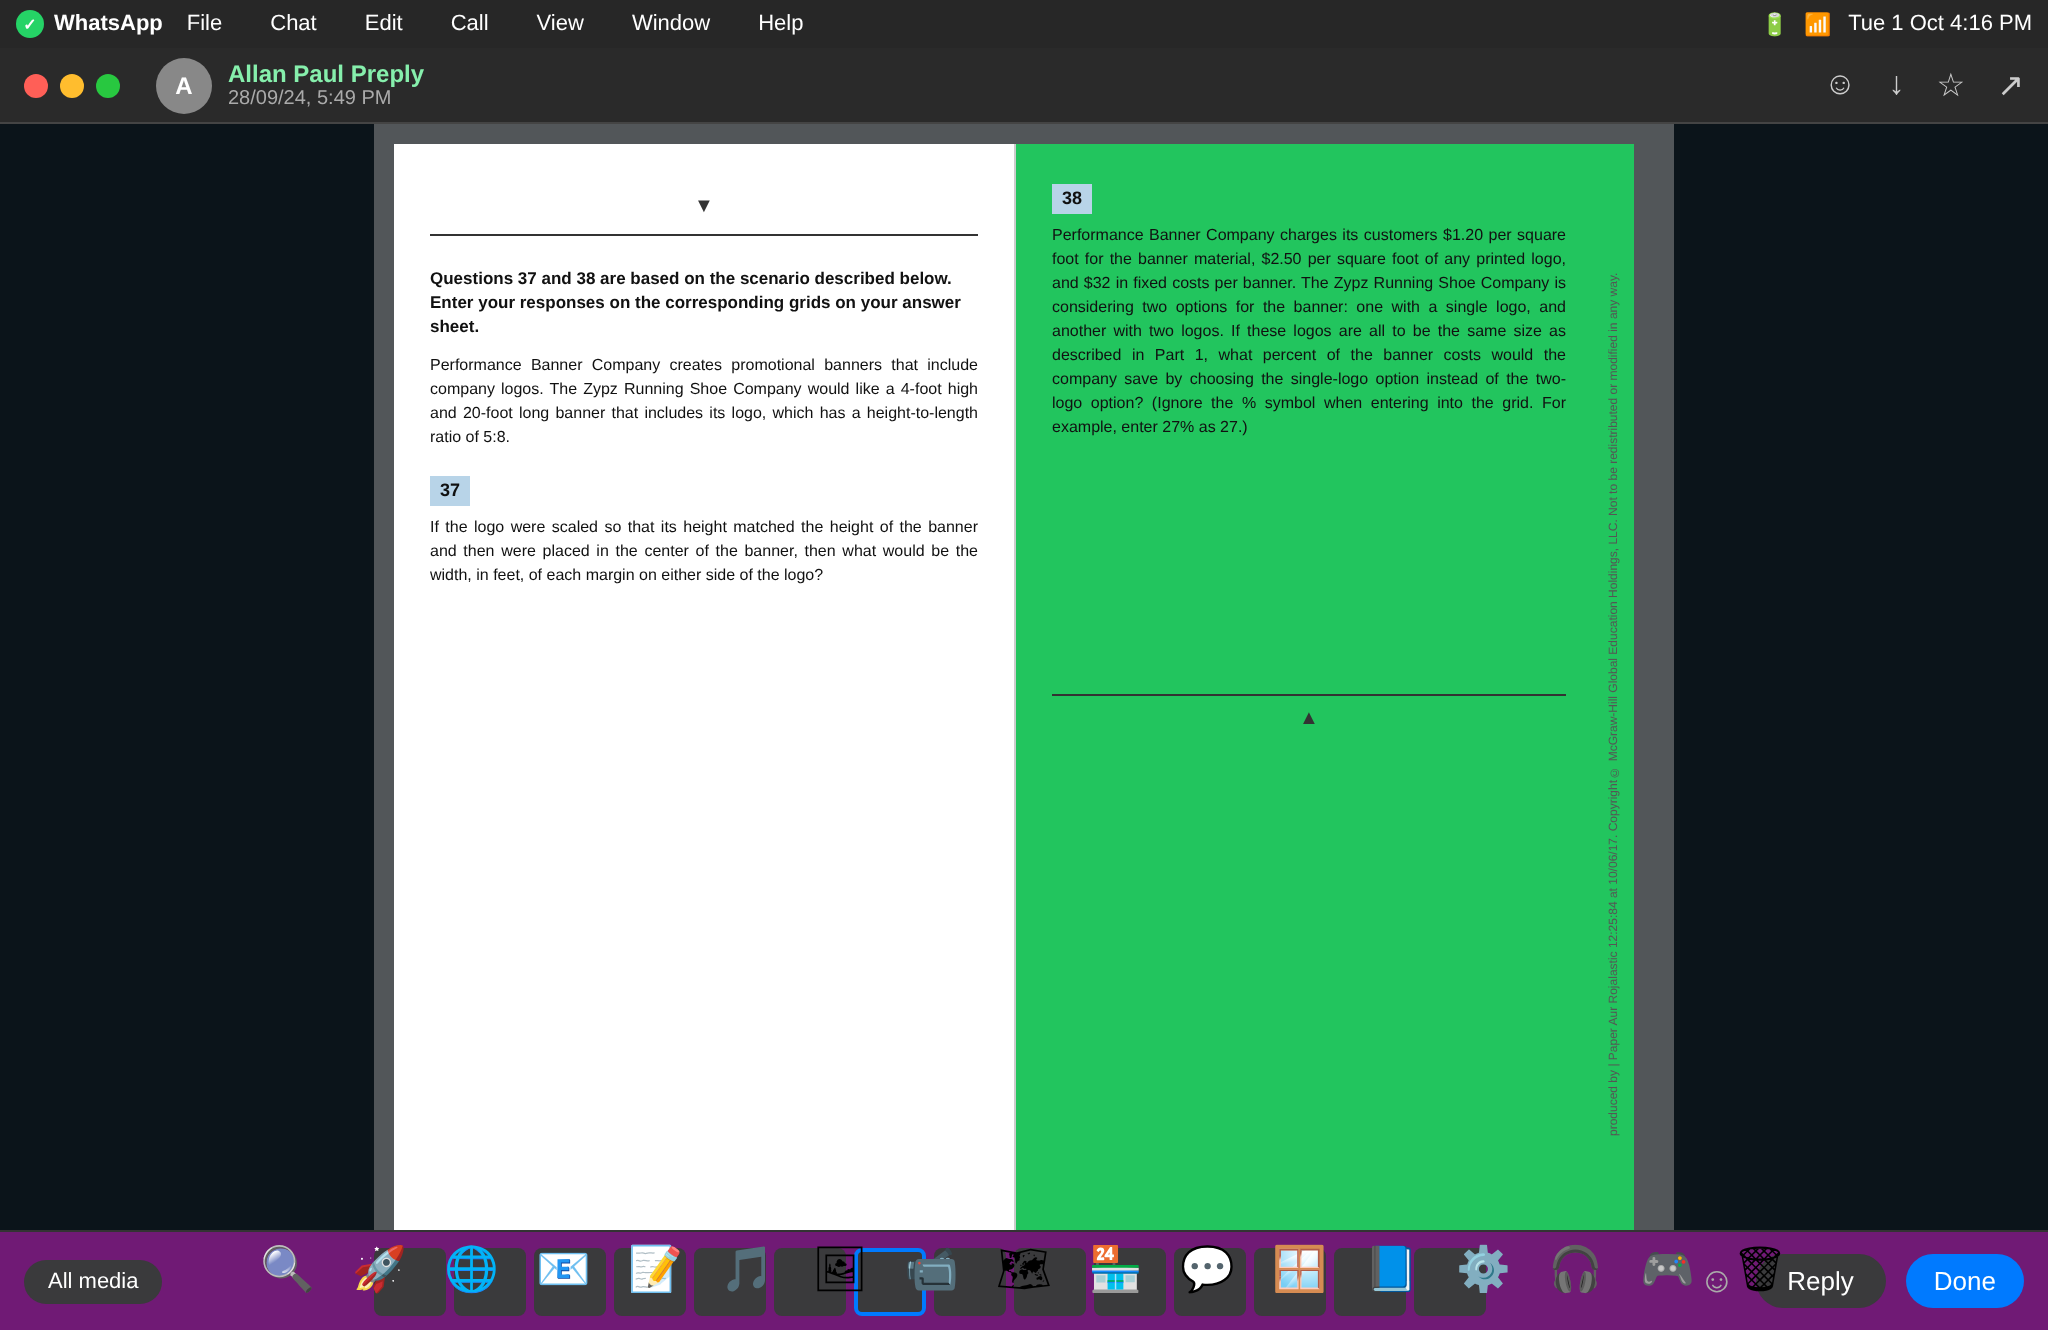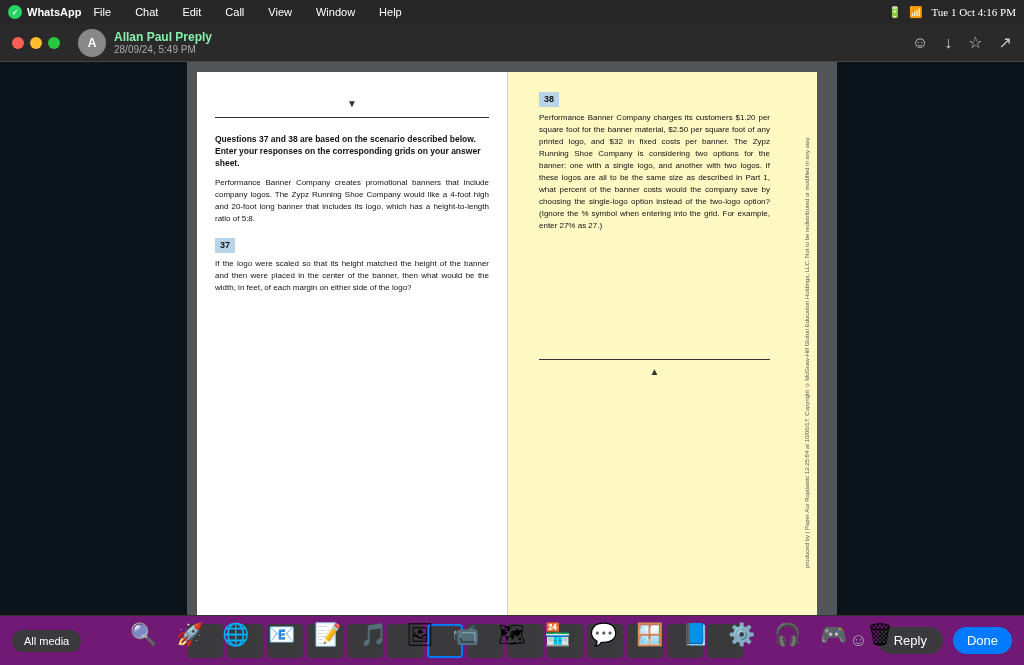--- a/index.html
+++ b/index.html
@@ -59,21 +59,20 @@
       margin-left: auto;
       display: flex;
       align-items: center;
       gap: 8px;
       font-size: 11px;
       color: #fff;
     }
     .menubar-right .time {
       font-size: 11px;
       font-weight: 500;
-      font-family: Liberation Serif, serif;
     }
 
     
     .whatsapp-window {
       position: absolute;
       top: 24px;
       left: 0;
       right: 0;
       bottom: 0;
       display: flex;
@@ -186,22 +185,22 @@
       font-size: 8.5px;
       line-height: 1.45;
       color: #111;
       overflow: hidden;
       position: relative;
     }
 
     .page-right {
       width: 310px;
       height: 560px;
-      background: #fef9c3;
-      padding: 20px 31px;
+      background: #22c55e;
+      padding: 20px 18px;
       font-size: 8.5px;
       line-height: 1.45;
       color: #111;
       overflow: hidden;
       position: relative;
       border-left: 1px solid #ccc;
     }
 
     .side-text {
       position: absolute;

